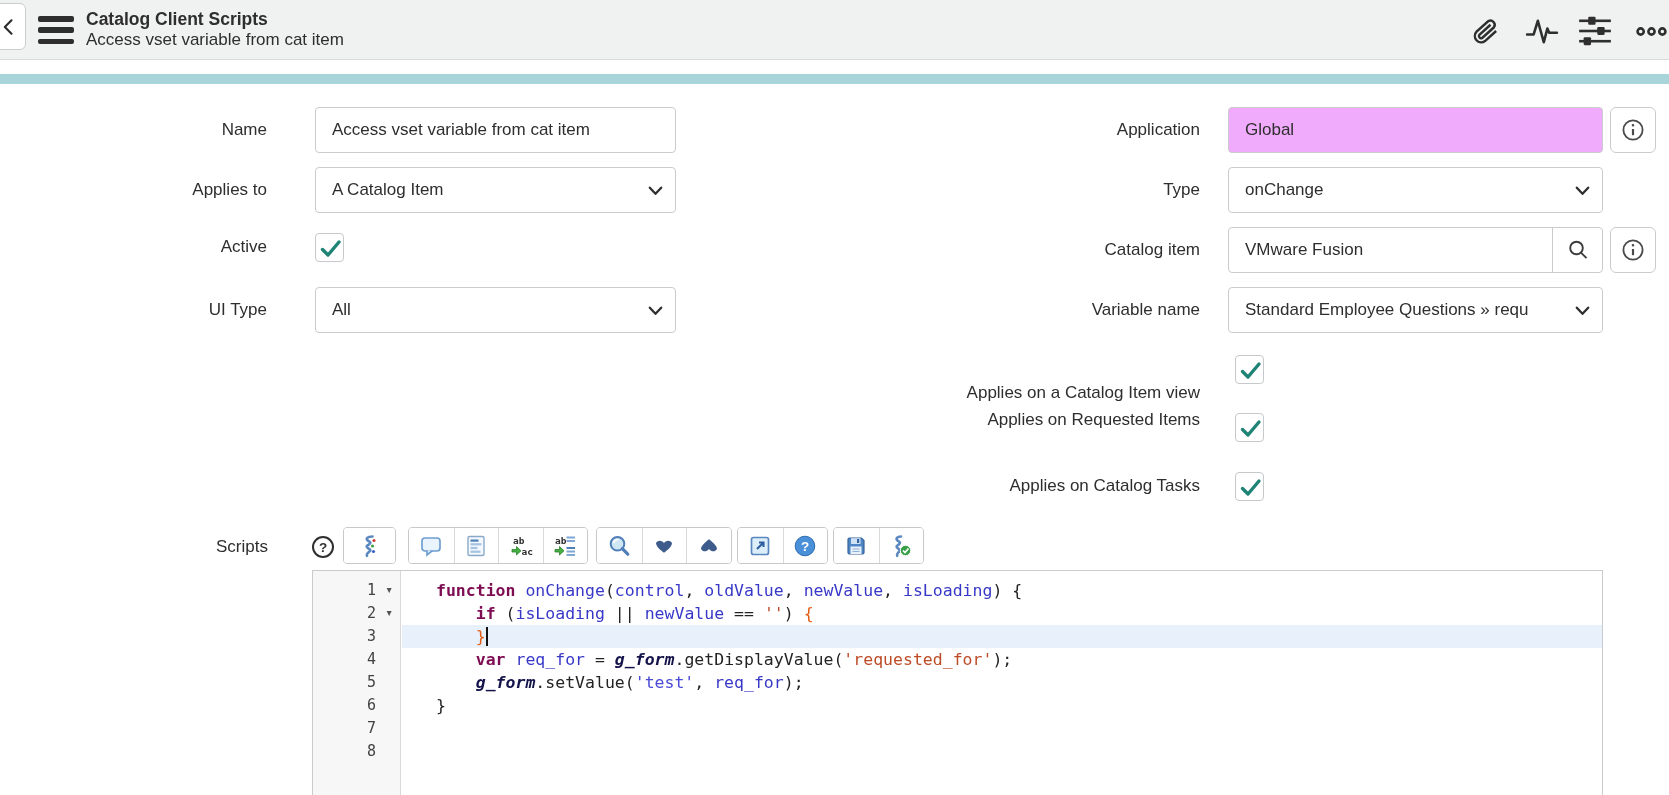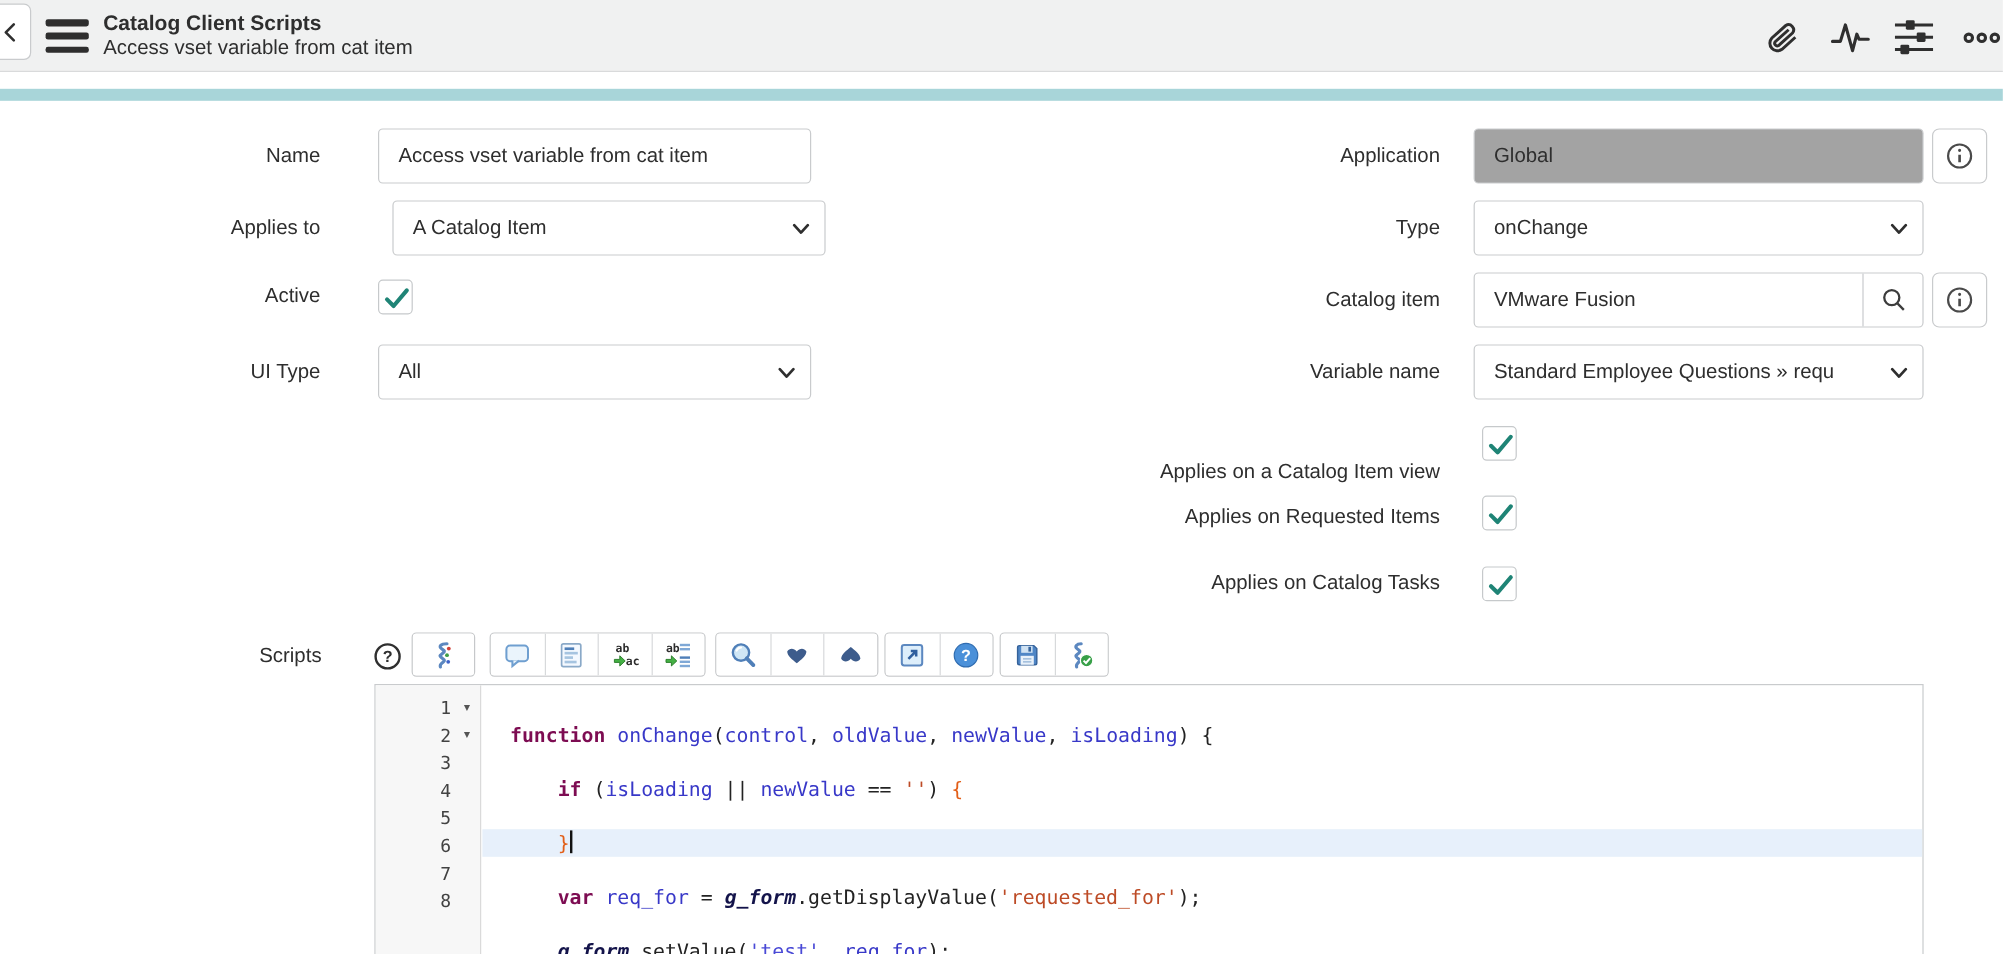--- a/index.html
+++ b/index.html
@@ -22,21 +22,21 @@
     display:flex; align-items:center; justify-content:center; }
 
   .teal-band { position:absolute; top:74px; left:0; width:1669px; height:10px; background:#a8d5d9; }
 
   
   .flabel { position:absolute; height:24px; line-height:24px; font-size:17px;
     text-align:right; color:#2e2e2e; white-space:nowrap; }
   .field { position:absolute; height:46px; border:1px solid #c9cbcd; border-radius:4px;
     background:#fff; display:flex; align-items:center; font-size:17px; }
   .field .val { padding:0 16px; white-space:nowrap; overflow:hidden; flex:1; }
-  .field.readonly { background:#a3a3a3; }
+  .field.readonly { background:#f0abfc; }
   .field.select .chev { width:40px; display:flex; align-items:center; justify-content:center; }
   .chev svg { width:19px; height:19px; }
   .lookup-btn { width:50px; align-self:stretch; border-left:1px solid #c9cbcd;
     display:flex; align-items:center; justify-content:center; }
   .lookup-btn svg { width:24px; height:24px; }
   .checkbox { position:absolute; width:29px; height:29px; border:1px solid #c6c9cb;
     border-radius:4px; background:#fff; }
   .checkbox svg { position:absolute; left:2px; top:2px; width:25px; height:25px; }
   .info-btn { position:absolute; left:1610px; width:46px; height:46px; background:#fff;
     border:1px solid #c9cbcd; border-radius:6px;
@@ -57,21 +57,21 @@
   
   .editor { position:absolute; left:312px; top:570px; width:1291px; height:226px;
     border:1px solid #c9cbcd; background:#fff; overflow:hidden;
     font-family:"DejaVu Sans Mono", monospace; font-size:16.5px; line-height:23px; }
   .gutter { position:absolute; left:0; top:0; bottom:0; width:88px;
     background:#f7f7f7; border-right:1px solid #dadada; padding-top:8px; }
   .gut-row { position:relative; height:23px; text-align:right; padding-right:24px;
     color:#424242; font-size:15px; }
   .gut-row .fold { position:absolute; right:7px; top:-1px; font-size:13px; color:#555; line-height:23px; }
   .code-area { position:absolute; left:89px; right:0; top:0; padding-top:8px; }
-  .code-line { height:23px; white-space:pre; padding-left:23px; color:#232323;margin-top:22px; }
+  .code-line { height:23px; white-space:pre; padding-left:34px; color:#232323; }
   .code-line.active { background:#e7f0fb; }
   .tk-kw { color:#7d0c52; font-weight:bold; }
   .tk-id { color:#3838c8; }
   .tk-str { color:#bd4b26; }
   .tk-str2 { color:#4a4ad6; }
   .tk-gf { color:#13134a; font-weight:bold; font-style:italic; }
   .tk-mb { color:#e25e17; }
   .cursor { display:inline-block; width:2px; height:19px; background:#111;
     vertical-align:middle; margin-top:-3px; }
 </style>
@@ -127,21 +127,21 @@
 </div>
 
 <div class="teal-band"></div>
 
 <div id="form-rows">
     <div class="flabel" style="left: 0px; width: 267px; top: 118px;">Name</div>
     <div class="field text" style="left: 315px; top: 107px; width: 361px;">
       <div class="val">Access vset variable from cat item</div>
     </div>
     <div class="flabel" style="left: 0px; width: 267px; top: 178px;">Applies to</div>
-    <div class="field select" style="left: 327px; top: 167px; width: 361px;">
+    <div class="field select" style="left: 315px; top: 167px; width: 361px;">
       <div class="val">A Catalog Item</div>
       <div class="chev">
         <svg viewBox="0 0 20 20" fill="none" stroke="#2f2f2f" stroke-width="2.4" stroke-linecap="round" stroke-linejoin="round">
           <path d="M4 7 L10 13.5 L16 7"></path>
         </svg>
       </div>
     </div>
     <div class="flabel" style="left: 0px; width: 267px; top: 235px;">Active</div>
     <div class="checkbox" style="left: 315px; top: 233px;">
       <svg viewBox="0 0 25 25" fill="none" stroke="#1f8476" stroke-width="3.4" stroke-linecap="round" stroke-linejoin="round">
@@ -202,21 +202,21 @@
           <path d="M4 7 L10 13.5 L16 7"></path>
         </svg>
       </div>
     </div>
     <div class="flabel" style="left: 860px; width: 340px; top: 345px; margin-top: 36px;">Applies on a Catalog Item view</div>
     <div class="checkbox" style="left: 1235px; top: 355px;">
       <svg viewBox="0 0 25 25" fill="none" stroke="#1f8476" stroke-width="3.4" stroke-linecap="round" stroke-linejoin="round">
         <path d="M4.5 13.5 L10 19 L21 6"></path>
       </svg>
     </div>
-    <div class="flabel" style="left: 860px; width: 340px; top: 419px; text-align: right;">Applies on Requested Items</div>
+    <div class="flabel" style="left: 860px; width: 340px; top: 408px; text-align: right;">Applies on Requested Items</div>
     <div class="checkbox" style="left: 1235px; top: 413px;">
       <svg viewBox="0 0 25 25" fill="none" stroke="#1f8476" stroke-width="3.4" stroke-linecap="round" stroke-linejoin="round">
         <path d="M4.5 13.5 L10 19 L21 6"></path>
       </svg>
     </div>
     <div class="flabel" style="left: 860px; width: 340px; top: 474px;">Applies on Catalog Tasks</div>
     <div class="checkbox" style="left: 1235px; top: 472px;">
       <svg viewBox="0 0 25 25" fill="none" stroke="#1f8476" stroke-width="3.4" stroke-linecap="round" stroke-linejoin="round">
         <path d="M4.5 13.5 L10 19 L21 6"></path>
       </svg>

